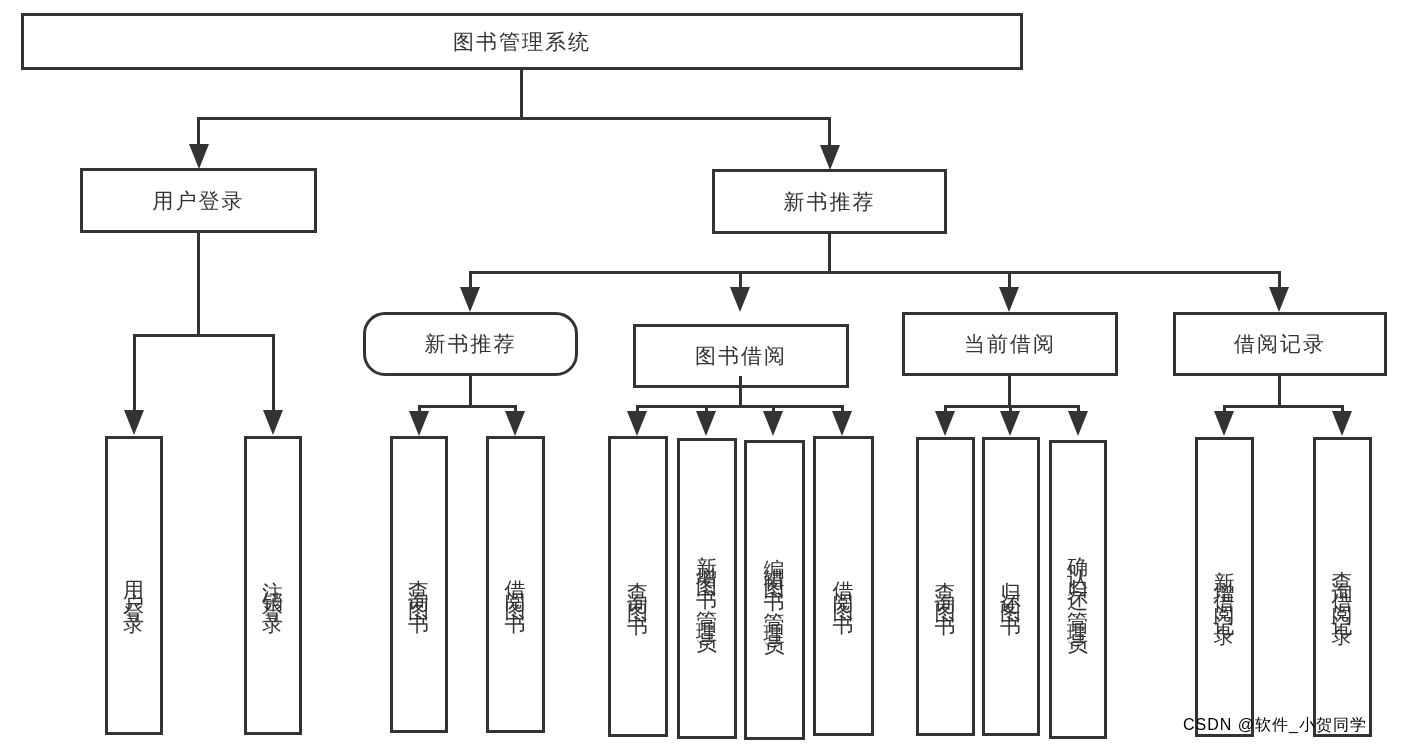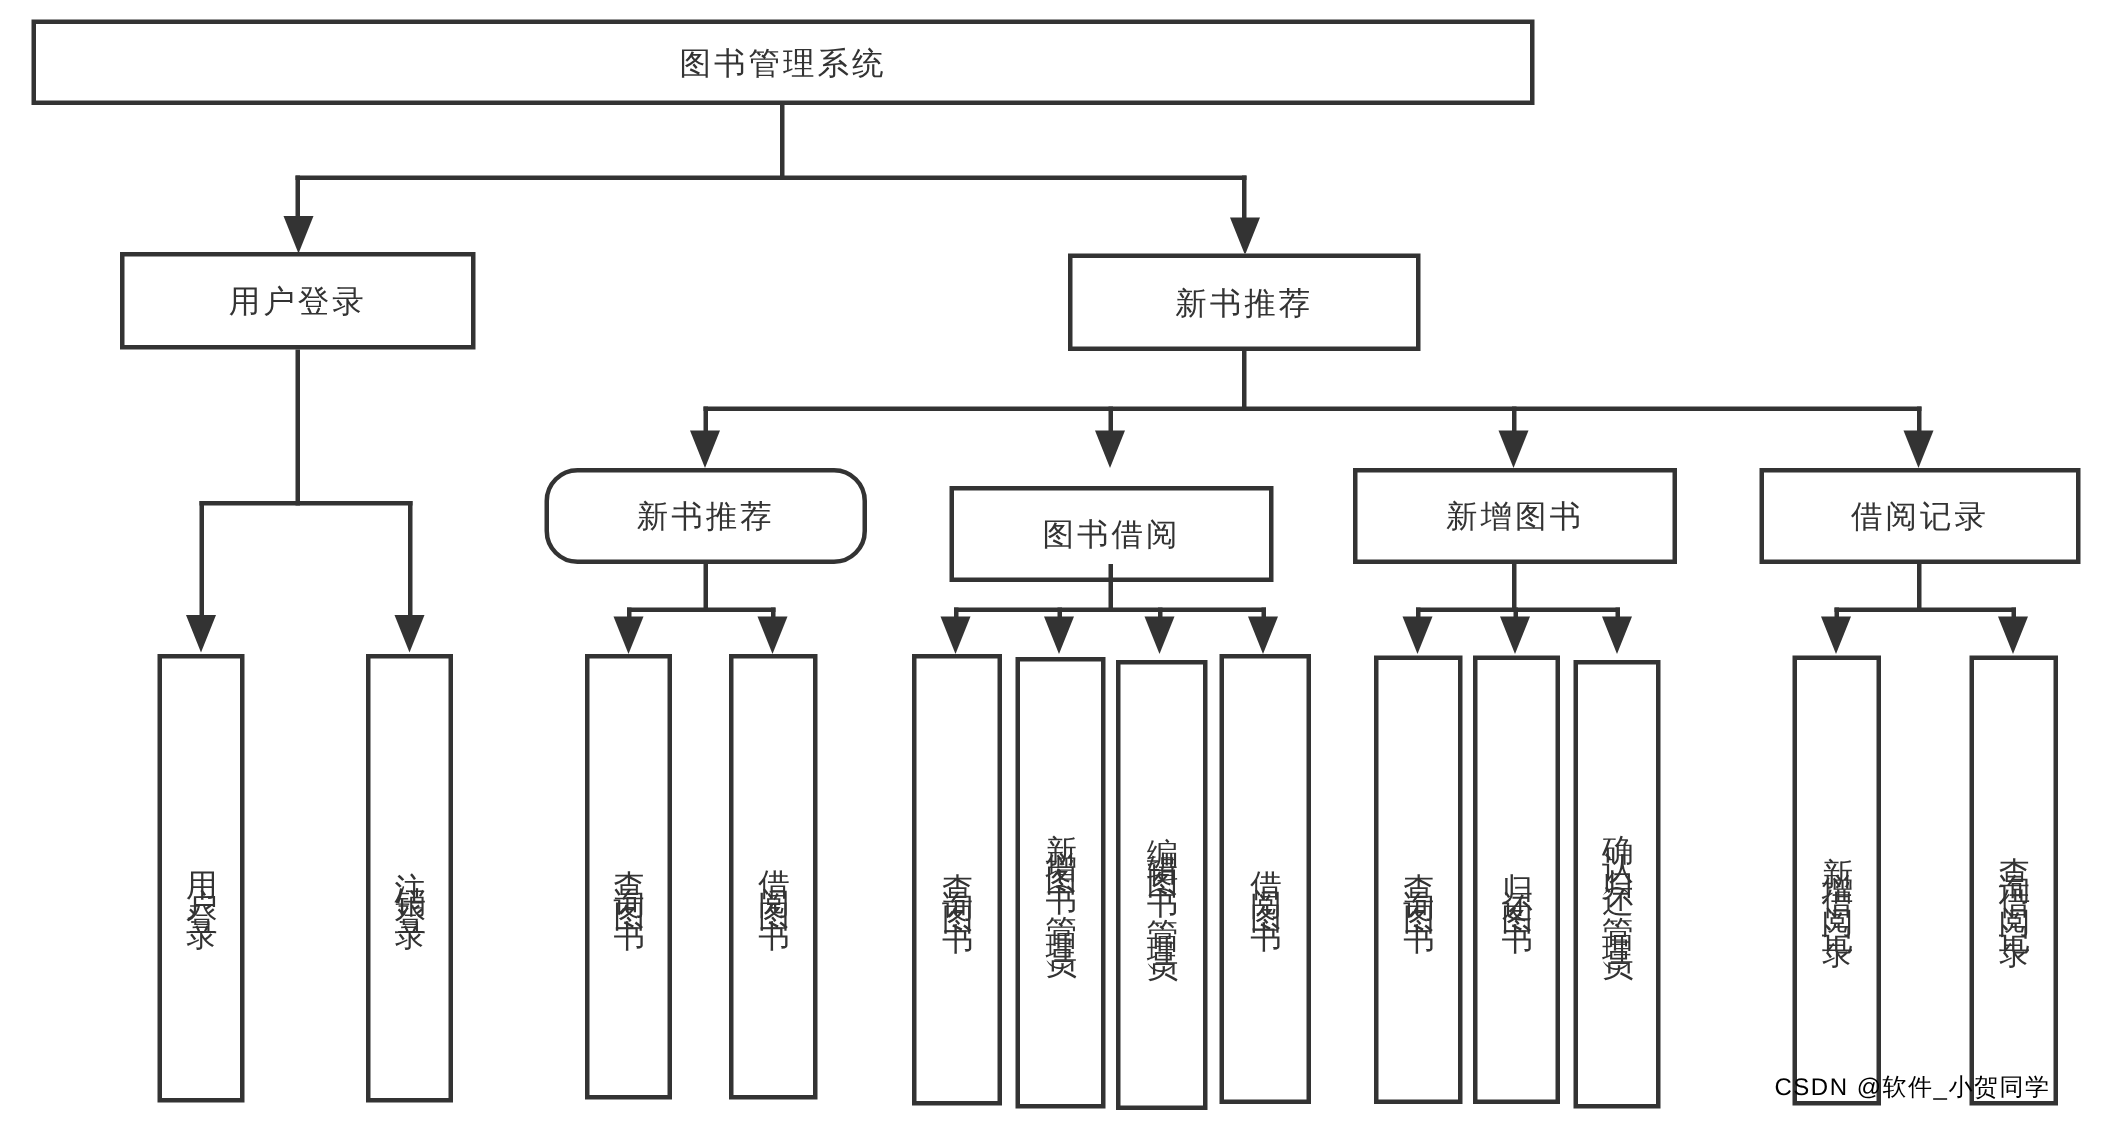--- a/index.html
+++ b/index.html
@@ -78,21 +78,21 @@
   <div class="vline" style="left:1278px;top:271px;height:17px;"></div>
   <div class="arr" style="left:1269px;top:287px;"></div>
 
   <div class="box" style="left:363px;top:312px;width:215px;height:64px;border-radius:22px;">
     <span>新书推荐</span>
   </div>
   <div class="box" style="left:633px;top:324px;width:216px;height:64px;">
     <span>图书借阅</span>
   </div>
   <div class="box" style="left:902px;top:312px;width:216px;height:64px;">
-    <span>新增图书</span>
+    <span>当前借阅</span>
   </div>
   <div class="box" style="left:1173px;top:312px;width:214px;height:64px;justify-content:center;">
     <span>借阅记录</span>
   </div>
 
   <div class="vline" style="left:469px;top:376px;height:32px;"></div>
   <div class="hline" style="left:418px;top:405px;width:99px;"></div>
   <div class="vline" style="left:418px;top:405px;height:9px;"></div>
   <div class="arr" style="left:409px;top:411px;"></div>
   <div class="vline" style="left:514px;top:405px;height:9px;"></div>

